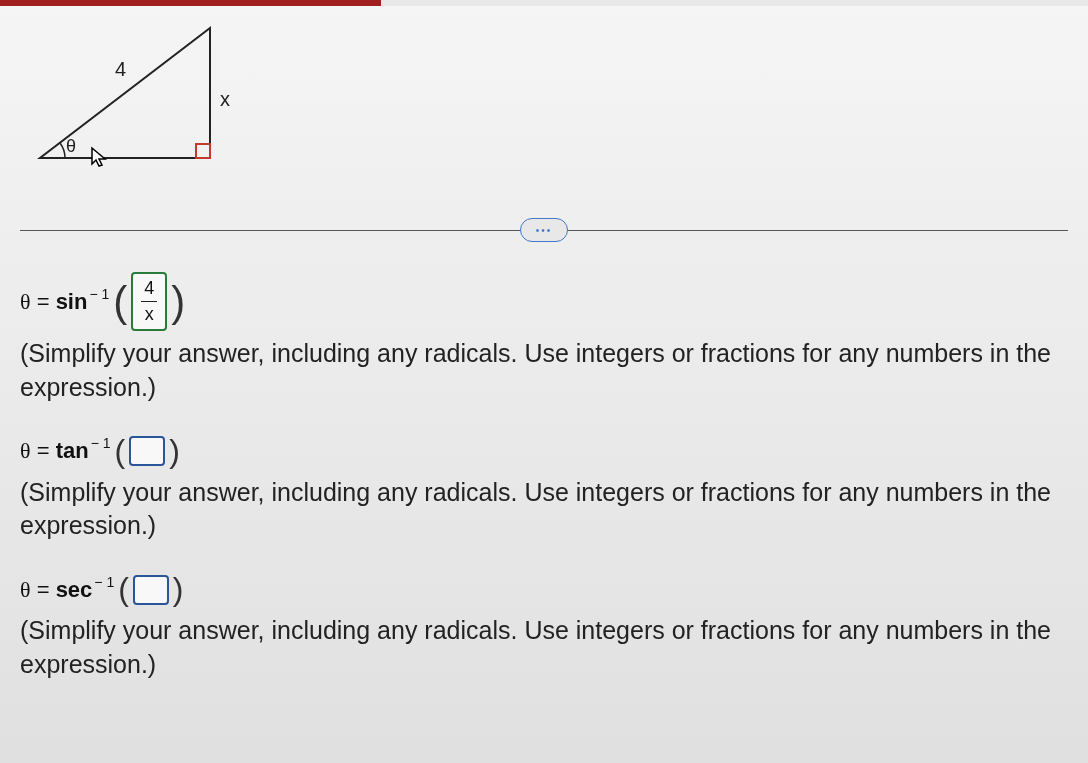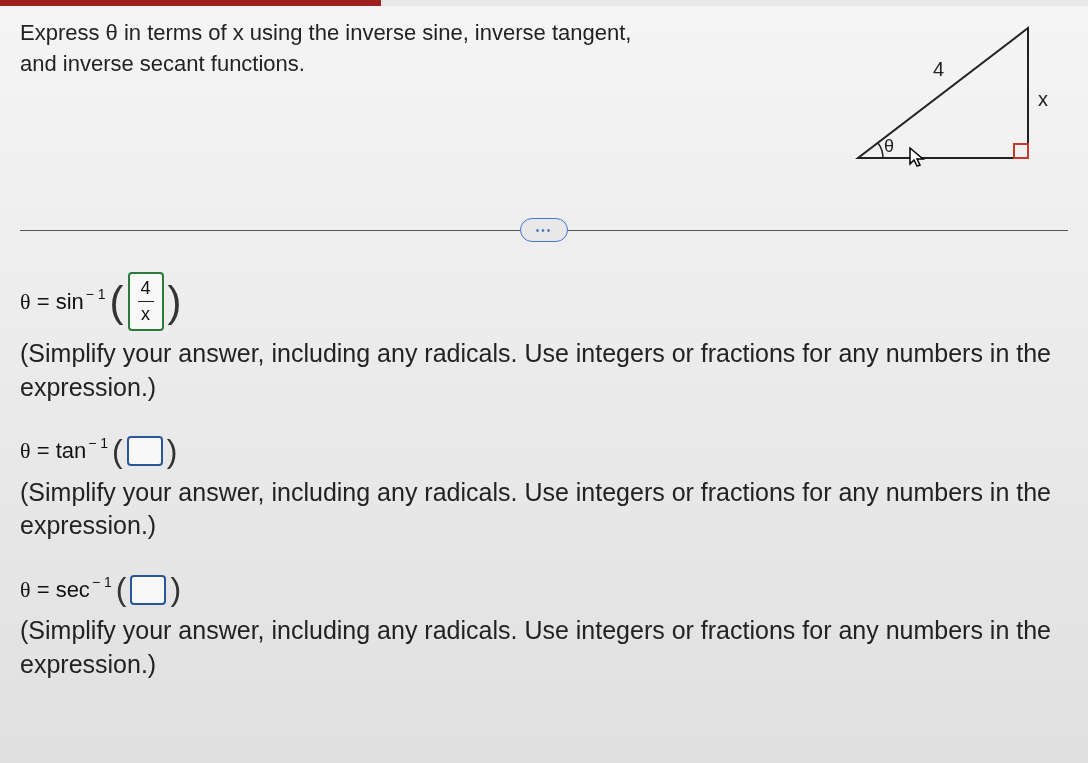--- a/index.html
+++ b/index.html
@@ -74,21 +74,21 @@
       margin: 28px 0 8px 0;
     }
     .eq-line {
       display: flex;
       align-items: center;
       font-size: 22px;
       color: #111;
       margin-bottom: 6px;
       flex-wrap: wrap;
     }
-    .eq-line b { font-weight: normal; }
+    .eq-line b { font-weight: bold; }
     .sup { font-size: 14px; position: relative; top: -8px; margin-left: 2px; margin-right: 4px; }
     .paren { font-size: 42px; font-weight: 300; color: #333; line-height: 0.8; }
     .frac-box {
       display: inline-flex;
       flex-direction: column;
       align-items: center;
       border: 2px solid #2a7a3a;
       border-radius: 4px;
       padding: 4px 8px;
       margin: 0 4px;
@@ -119,24 +119,20 @@
       pointer-events: none;
     }
   </style>
 </head>
 <body>
 
 <div class="top-bar"></div>
 <div class="content">
 
   <div class="question-row">
-    <div class="question-text">
-      <span>Express θ in terms of x using the inverse sine, inverse tangent,</span><br>
-      <span>and inverse secant functions.</span>
-    </div>
     <div class="triangle-area">
       <svg width="230" height="160" viewBox="0 0 230 160">
         <polygon points="20,140 190,140 190,10" fill="none" stroke="#222" stroke-width="2"></polygon>
         <rect x="176" y="126" width="14" height="14" fill="none" stroke="#c0392b" stroke-width="2"></rect>
         <path d="M 45 140 A 25 25 0 0 0 40 125" fill="none" stroke="#222" stroke-width="1.5"></path>
       </svg>
       <span style="position:absolute; left:95px; top:40px; font-size:20px; color:#222;">4</span>
       <span style="position:absolute; left:200px; top:70px; font-size:20px; color:#222;">x</span>
       <span style="position:absolute; left:46px; top:118px; font-size:18px; color:#222;">θ</span>
       <svg class="cursor-icon" style="left:70px; top:128px;" width="20" height="24" viewBox="0 0 20 24">

